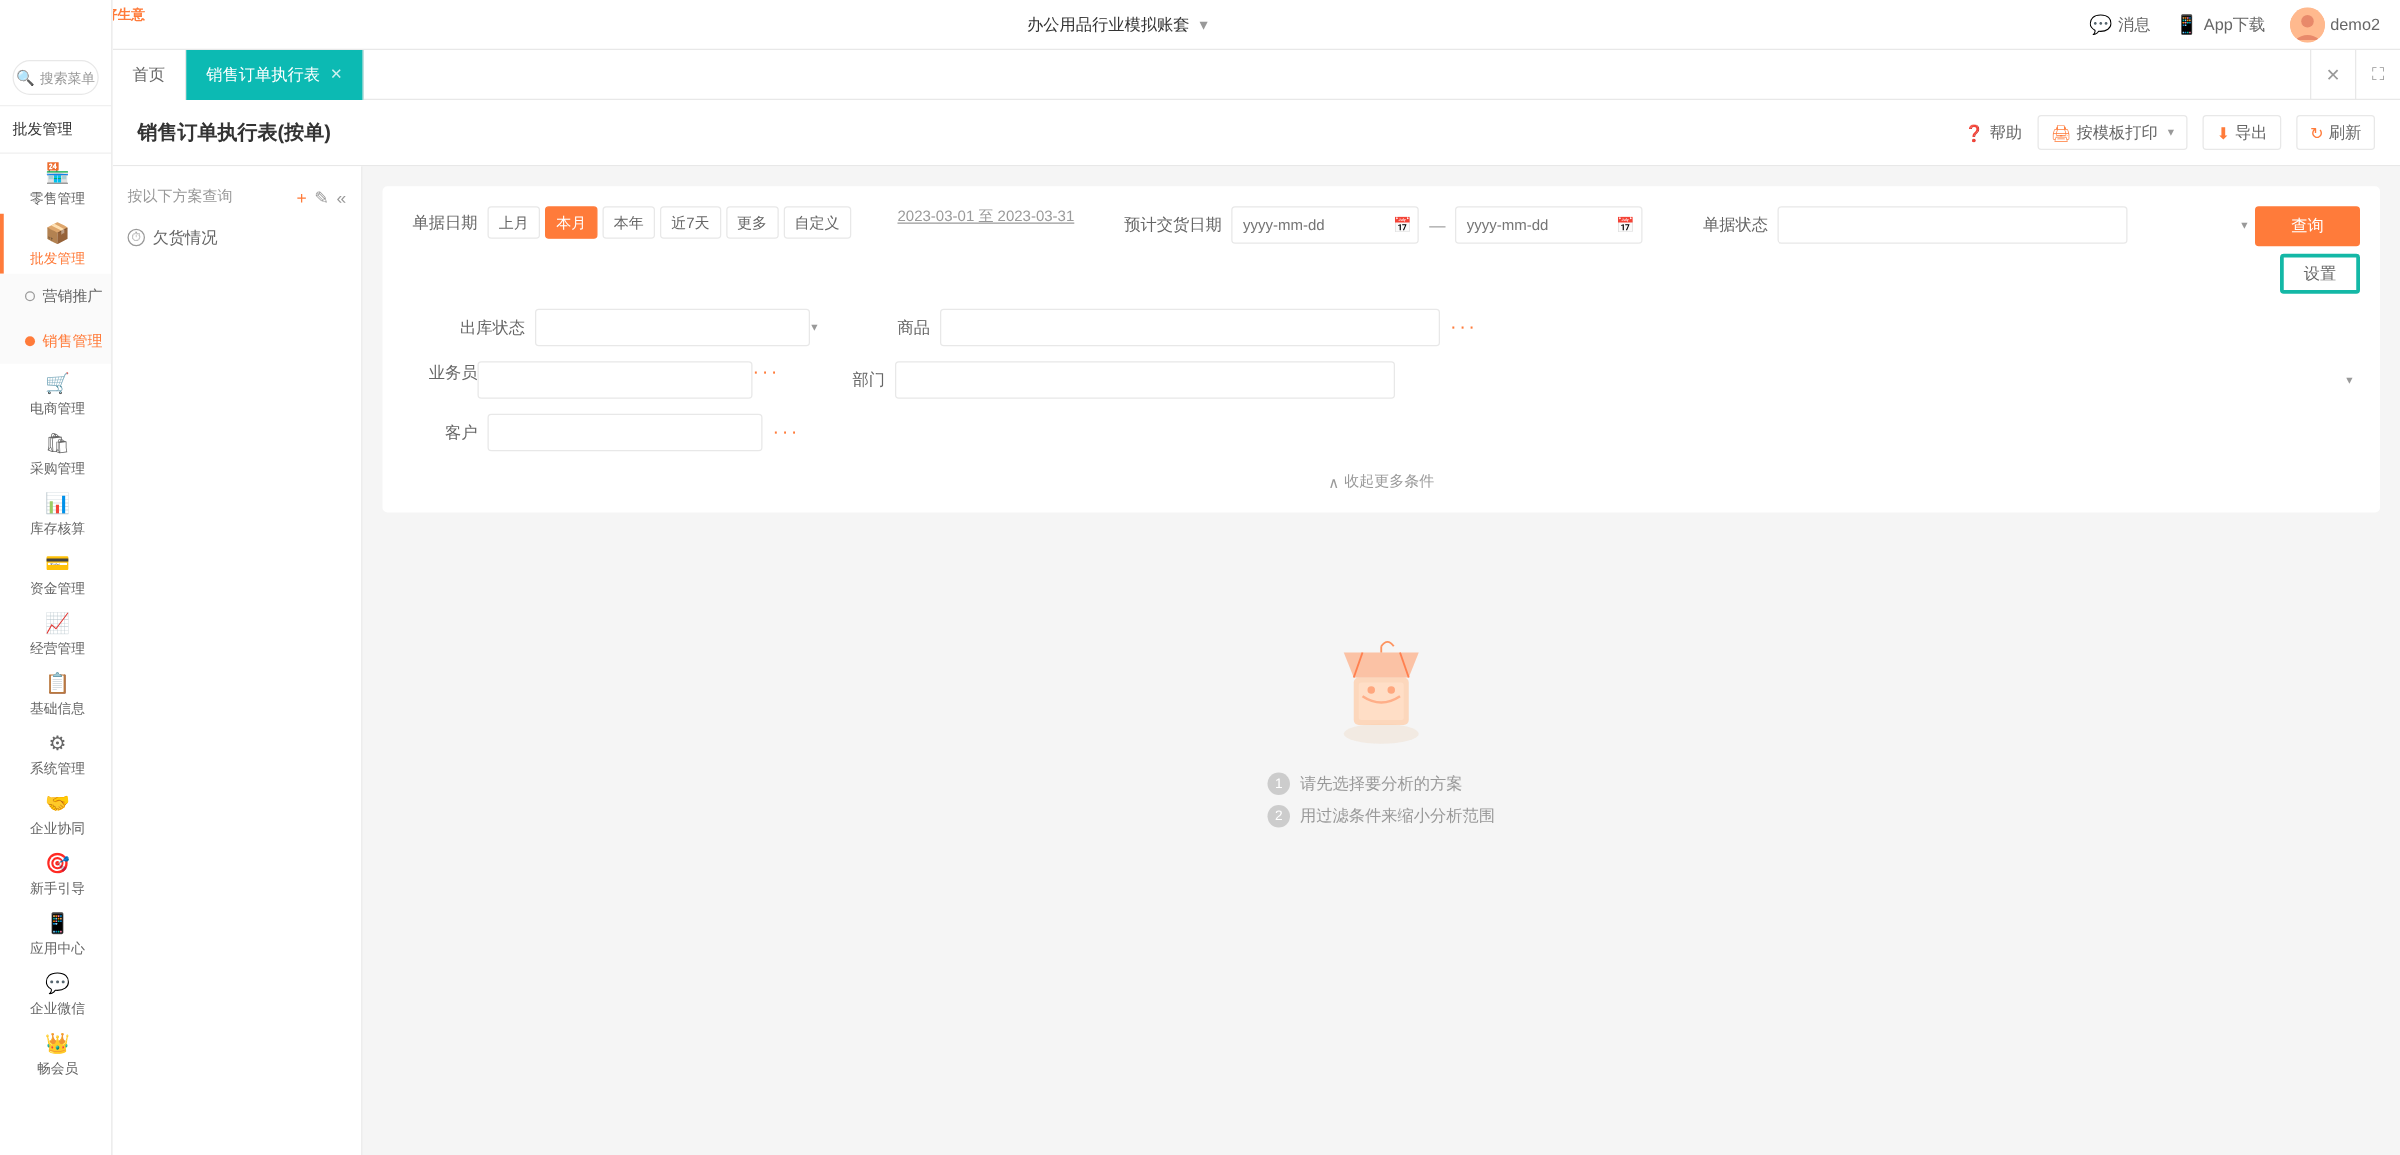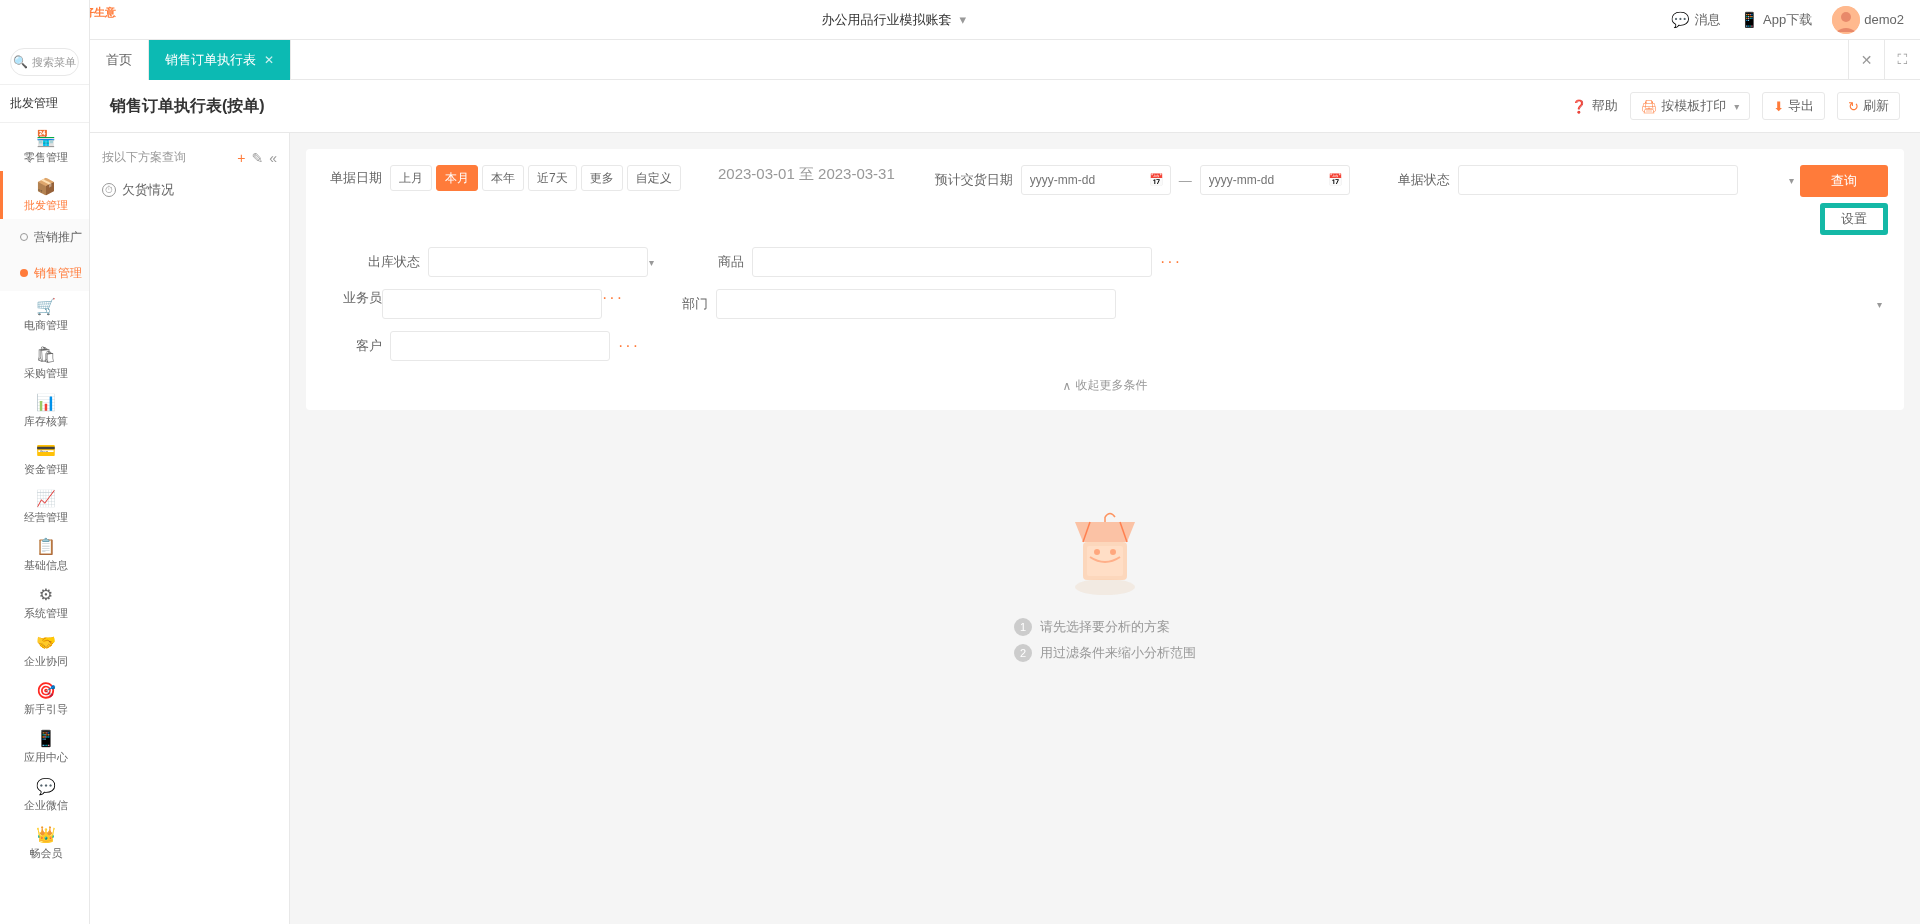--- a/index.html
+++ b/index.html
@@ -12,21 +12,21 @@
     .logo-icon { width: 28px; height: 28px; background: #ff7b3a; border-radius: 50%; display: flex; align-items: center; justify-content: center; color: #fff; font-size: 10px; font-weight: bold; }
     .logo-text { font-size: 11px; color: #ff7b3a; font-weight: bold; line-height: 1.2; }
     .topbar-center { display: flex; align-items: center; gap: 8px; color: #666; font-size: 13px; }
     .topbar-title-text { color: #333; }
     .topbar-right { display: flex; align-items: center; gap: 20px; }
     .topbar-right-item { display: flex; align-items: center; gap: 4px; color: #666; font-size: 13px; cursor: pointer; }
     .avatar { width: 28px; height: 28px; border-radius: 50%; background: #ffb98e; display: flex; align-items: center; justify-content: center; overflow: hidden; }
 
     
     .tabbar { height: 40px; background: #fff; display: flex; align-items: center; padding: 0 0 0 0; border-bottom: 1px solid #e8e8e8; position: fixed; top: 40px; left: 90px; right: 0; z-index: 99; }
-    .tab { height: 40px; display: flex; align-items: center; padding: 0 16px; cursor: pointer; color: #666; font-size: 13px; border-right: 1px solid #e8e8e8; }
+    .tab { height: 40px; display: flex; align-items: center; padding: 0 16px; cursor: pointer; color: #666; font-size: 13px; border-right: 1px solid #e8e8e8; font-family: Liberation Serif, serif; }
     .tab.home { background: #fff; }
     .tab.active { background: #0cbab3; color: #fff; }
     .tab-close { margin-left: 8px; color: rgba(255,255,255,0.8); font-size: 12px; cursor: pointer; }
     .tab-window-controls { margin-left: auto; display: flex; gap: 0; }
     .window-btn { width: 36px; height: 40px; display: flex; align-items: center; justify-content: center; cursor: pointer; color: #999; font-size: 14px; border-left: 1px solid #e8e8e8; }
 
     
     .sidebar { position: fixed; top: 0; left: 0; width: 90px; height: 100vh; background: #fff; border-right: 1px solid #e8e8e8; z-index: 101; display: flex; flex-direction: column; padding-top: 40px; }
     .sidebar-search { padding: 8px 10px; border-bottom: 1px solid #f0f0f0; }
     .sidebar-search-btn { width: 100%; height: 28px; background: #fff; border: 1px solid #e8e8e8; border-radius: 14px; display: flex; align-items: center; justify-content: center; gap: 4px; color: #999; font-size: 12px; cursor: pointer; }
@@ -80,21 +80,21 @@
     .filter-date-input { height: 30px; border: 1px solid #e8e8e8; border-radius: 3px; background: #fff; padding: 0 28px 0 8px; color: #ccc; font-size: 12px; width: 150px; }
     .date-input-wrap { position: relative; display: inline-flex; align-items: center; }
     .date-input-wrap::after { content: '📅'; position: absolute; right: 6px; font-size: 12px; color: #ff7b3a; pointer-events: none; }
     .filter-dash { color: #999; }
     .filter-dots { color: #ff7b3a; cursor: pointer; font-size: 16px; letter-spacing: 2px; }
     .collapse-btn { display: flex; align-items: center; justify-content: center; padding: 8px 0 0; color: #999; font-size: 12px; gap: 4px; cursor: pointer; }
     .collapse-btn-text { color: #999; }
 
     
     .query-btn { height: 32px; padding: 0 20px; background: #ff7b3a; color: #fff; border: none; border-radius: 3px; cursor: pointer; font-size: 13px; }
-    .settings-btn { height: 32px; padding: 0 16px; background: #fff; color: #666; border: 5px solid #14b8a6; border-radius: 3px; cursor: pointer; font-size: 13px; margin-left: 20px; }
+    .settings-btn { height: 32px; padding: 0 16px; background: #fff; color: #666; border: 3px solid #14b8a6; border-radius: 3px; cursor: pointer; font-size: 13px; margin-left: 20px; }
 
     
     .empty-state { display: flex; flex-direction: column; align-items: center; justify-content: center; padding: 80px 0; gap: 16px; }
     .empty-icon { width: 100px; height: 100px; }
     .empty-tips { display: flex; flex-direction: column; gap: 8px; }
     .empty-tip { display: flex; align-items: center; gap: 8px; color: #999; font-size: 13px; }
     .tip-num { width: 18px; height: 18px; border-radius: 50%; background: #ccc; color: #fff; font-size: 11px; display: flex; align-items: center; justify-content: center; }
   </style>
 </head>
 <body>
@@ -289,21 +289,21 @@
             <div class="filter-date-group">
               <button class="date-btn">上月</button>
               <button class="date-btn active">本月</button>
               <button class="date-btn">本年</button>
               <button class="date-btn">近7天</button>
               <button class="date-btn">更多</button>
               <button class="date-btn">自定义</button>
             </div>
           </div>
           <div style="display:flex;align-items:center;margin-left:16px;">
-            <span style="font-size:15px;color:#999;">2023-03-01 至 2023-03-31</span>
+            <span style="font-size:12px;color:#999;text-decoration:underline;">2023-03-01 至 2023-03-31</span>
           </div>
 
           <div style="display:flex;align-items:center;gap:8px;margin-left:40px;">
             <span class="filter-label">预计交货日期</span>
             <div class="date-input-wrap">
               <input class="filter-date-input" placeholder="yyyy-mm-dd" style="">
             </div>
             <span class="filter-dash">—</span>
             <div class="date-input-wrap">
               <input class="filter-date-input" placeholder="yyyy-mm-dd" style="">

